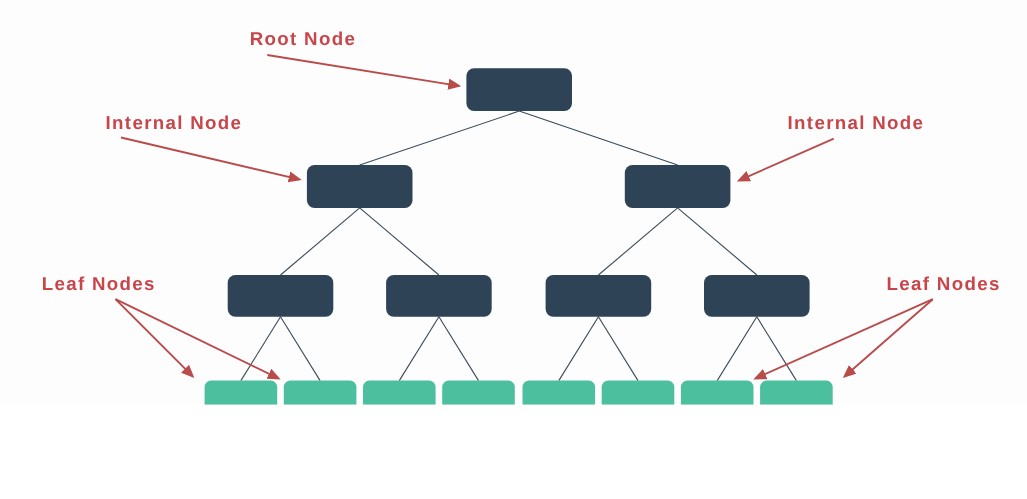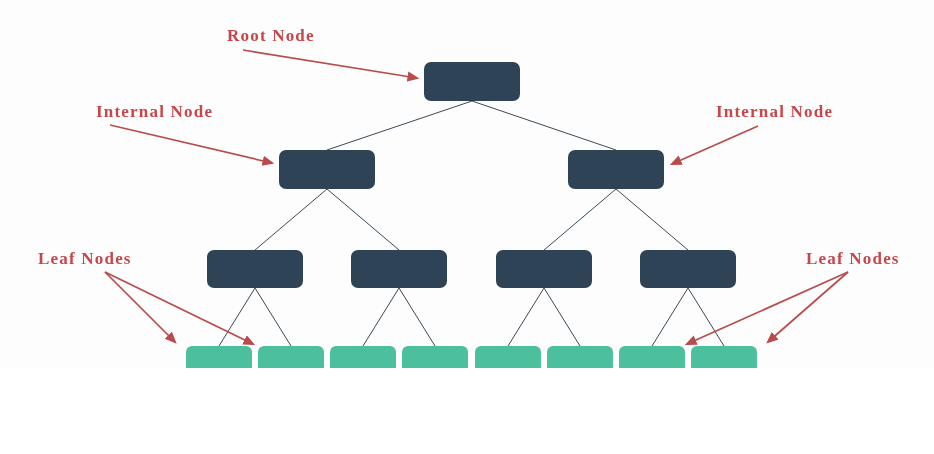--- a/index.html
+++ b/index.html
@@ -6,21 +6,21 @@
     margin: 0;
     padding: 0;
     background: #ffffff;
   }
   #canvas {
     position: relative;
     width: 934px;
     height: 368px;
     background: #fdfdfd;
     overflow: hidden;
-    font-family: Liberation Serif, serif;
+    font-family: Liberation Sans, sans-serif;
   }
   #tree-svg {
     position: absolute;
     left: 0;
     top: 0;
     width: 934px;
     height: 454px;
   }
   .node {
     position: absolute;

